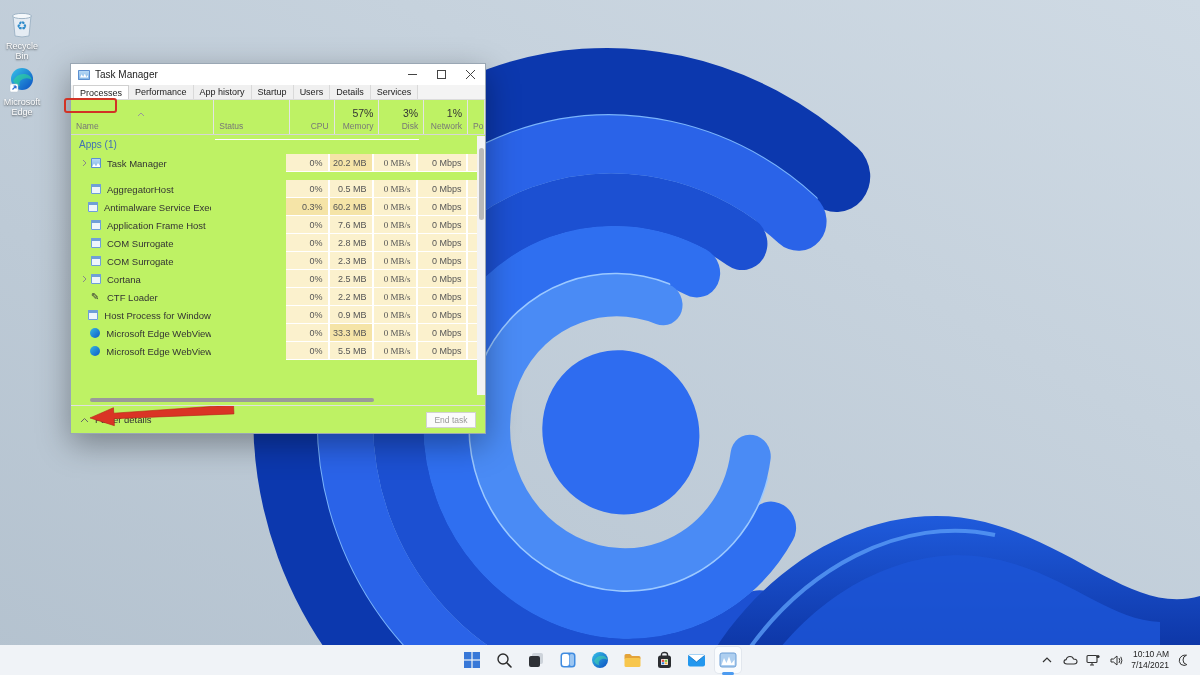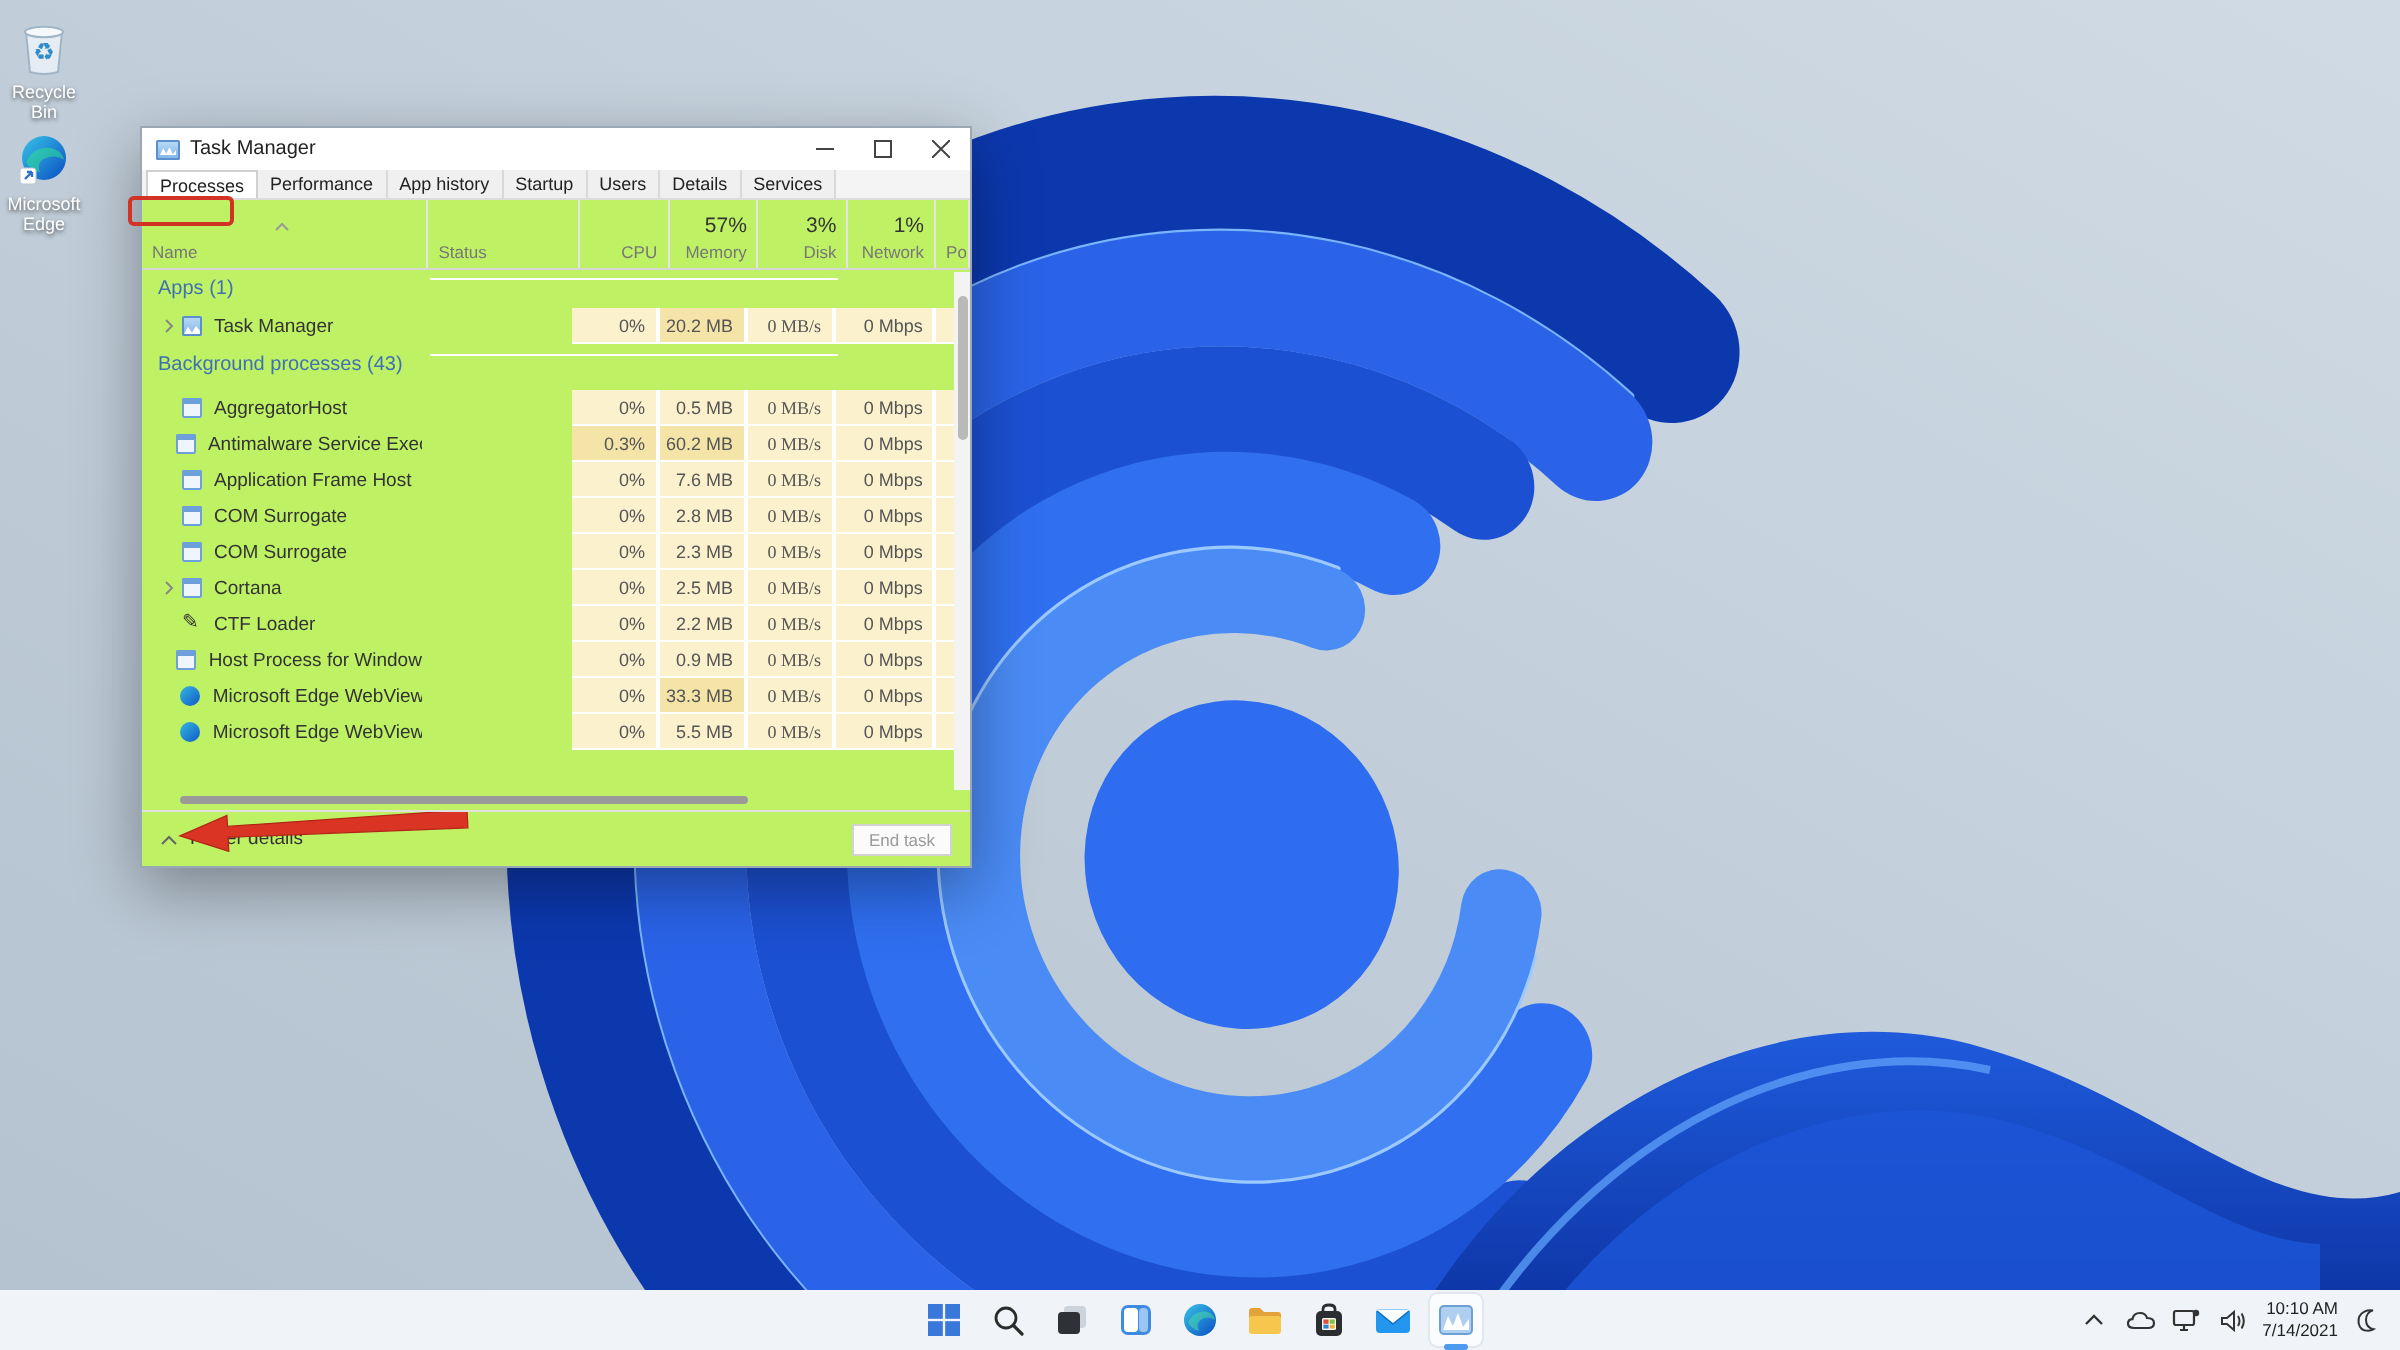--- a/index.html
+++ b/index.html
@@ -228,28 +228,20 @@
             </div>
           <div class="c st"></div>
           <div class="c heat hcpu">0%</div>
           <div class="c heat hi hmem">20.2 MB</div>
           <div class="c heat hdisk">0 MB/s</div>
           <div class="c heat hnet">0 Mbps</div>
           <div class="c heat hpow"></div>
         </div>
         <div style="height:5px;"></div>
 
-        <div class="grow">
-          <span class="gname">Background processes (43)</span>
-          <span class="heat pale hcpu"></span>
-            <span class="heat pale hmem"></span>
-            <span class="heat pale hdisk"></span>
-            <span class="heat pale hnet"></span>
-            <span class="heat pale hpow"></span>
-        </div>
         <div style="height:3px;"></div>
         <div class="trow">
           <div class="c name">
               <span class="nochev"></span>
               <span class="picon app"></span>
               <span class="ptxt">AggregatorHost</span>
             </div>
           <div class="c st"></div>
           <div class="c heat hcpu">0%</div>
           <div class="c heat hmem">0.5 MB</div>

